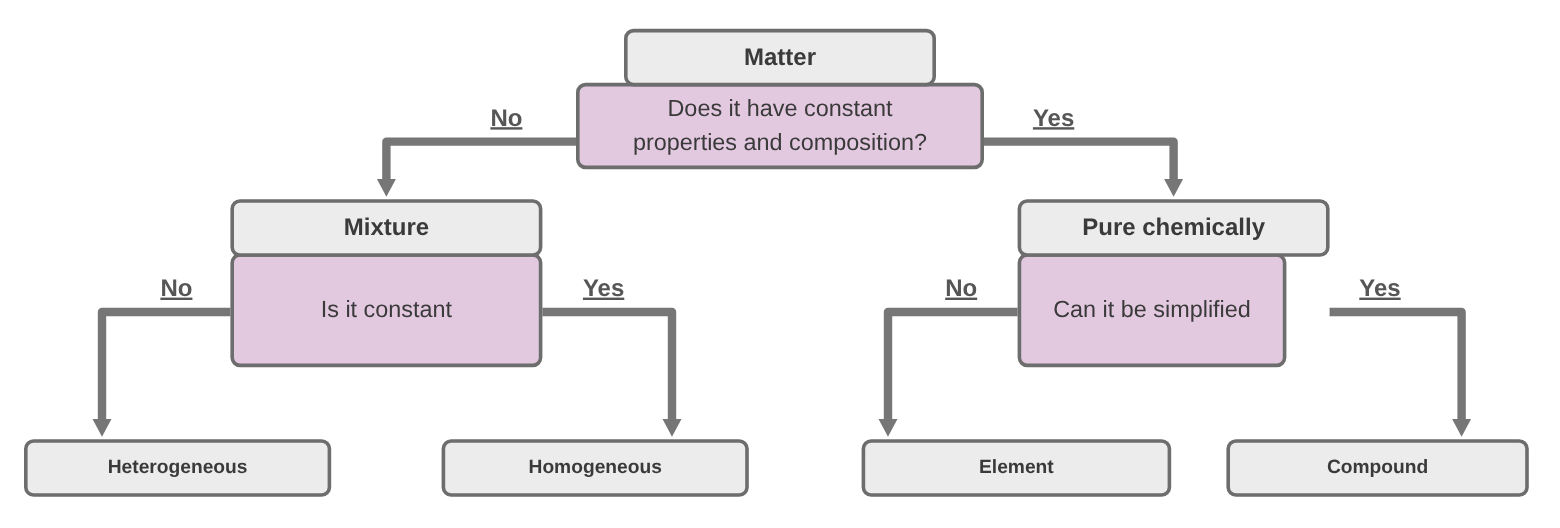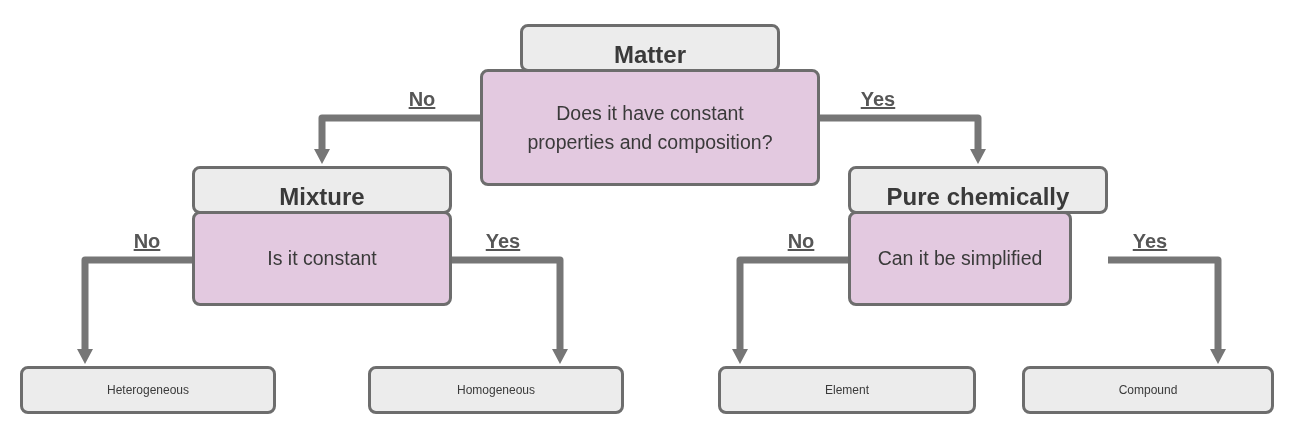--- a/index.html
+++ b/index.html
@@ -38,35 +38,34 @@
     border-radius: 8px;
     display: flex;
     align-items: center;
     justify-content: center;
     text-align: center;
     color: var(--text, #3a3a3a);
   }
   .gray {
     background: var(--node-fill, #ececec);
     font-weight: 700;
-    font-size: 24px;
+    font-size: 20px;
     z-index: 3;
-    align-items: flex-end;
   }
   .question {
     background: var(--question-fill, #e3c9e0);
     font-weight: 400;
     font-size: 19.5px;
     line-height: 1.45;
     z-index: 2;
   }
   .leaf {
     background: var(--node-fill, #ececec);
-    font-weight: 400;
-    font-size: 12px;
+    font-weight: 700;
+    font-size: 16px;
     z-index: 3;
   }
   .branch-label {
     position: absolute;
     width: 70px;
     text-align: center;
     font-weight: 700;
     font-size: 20px;
     color: var(--branch-label-text, #565656);
     z-index: 4;
@@ -89,21 +88,21 @@
     <path class="connector" d="M192 260 L85 260 L85 352" marker-end="url(#ah)"></path>
     <path class="connector" d="M452 260 L560 260 L560 352" marker-end="url(#ah)"></path>
     <path class="connector" d="M848 260 L740 260 L740 352" marker-end="url(#ah)"></path>
     <path class="connector" d="M1108 260 L1218 260 L1218 352" marker-end="url(#ah)"></path>
   </svg>
 
   <div class="node gray" style="left:520px; top:24px; width:260px; height:48px;">
     <span>Matter</span>
   </div>
 
-  <div class="node question" style="left:480px; top:69px; width:340px; height:117px;">
+  <div class="node question" style="left:480px; top:69px; width:340px; height:72px;">
     <div>
       <div>Does it have constant</div>
       <div>properties and composition?</div>
     </div>
   </div>
 
   <div class="node gray" style="left:192px; top:166px; width:260px; height:48px;">
     <span>Mixture</span>
   </div>
 

